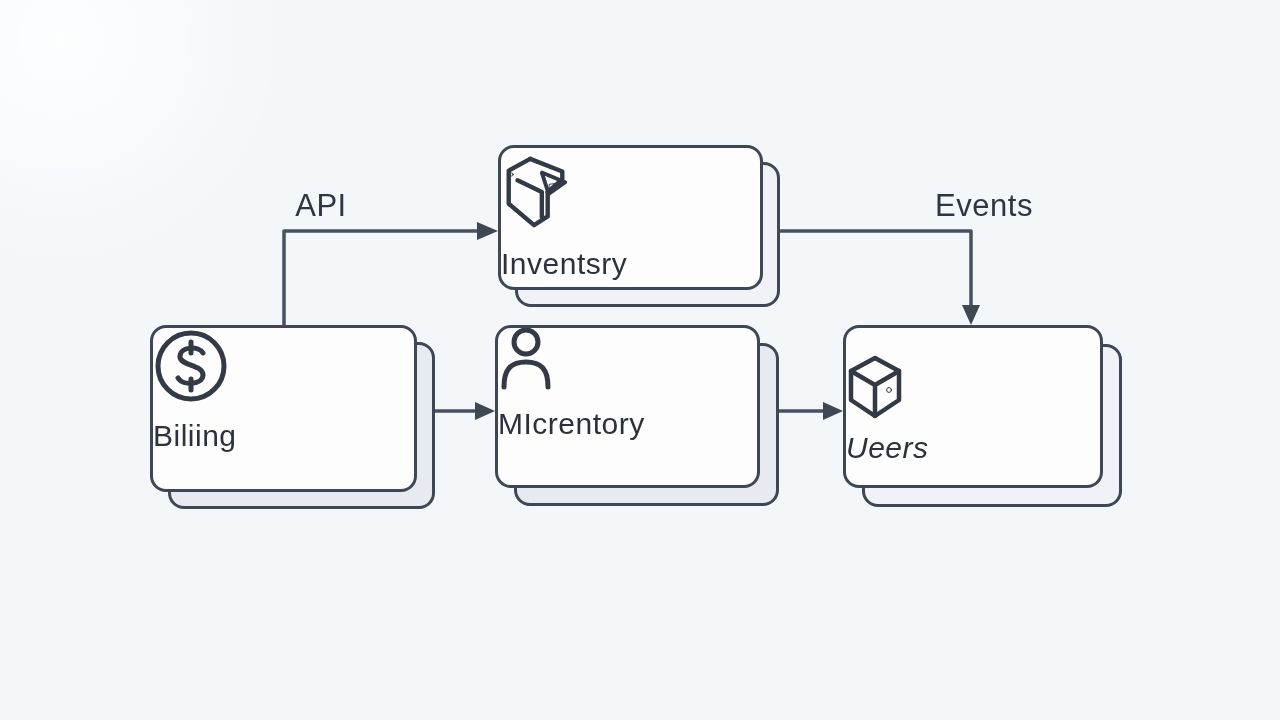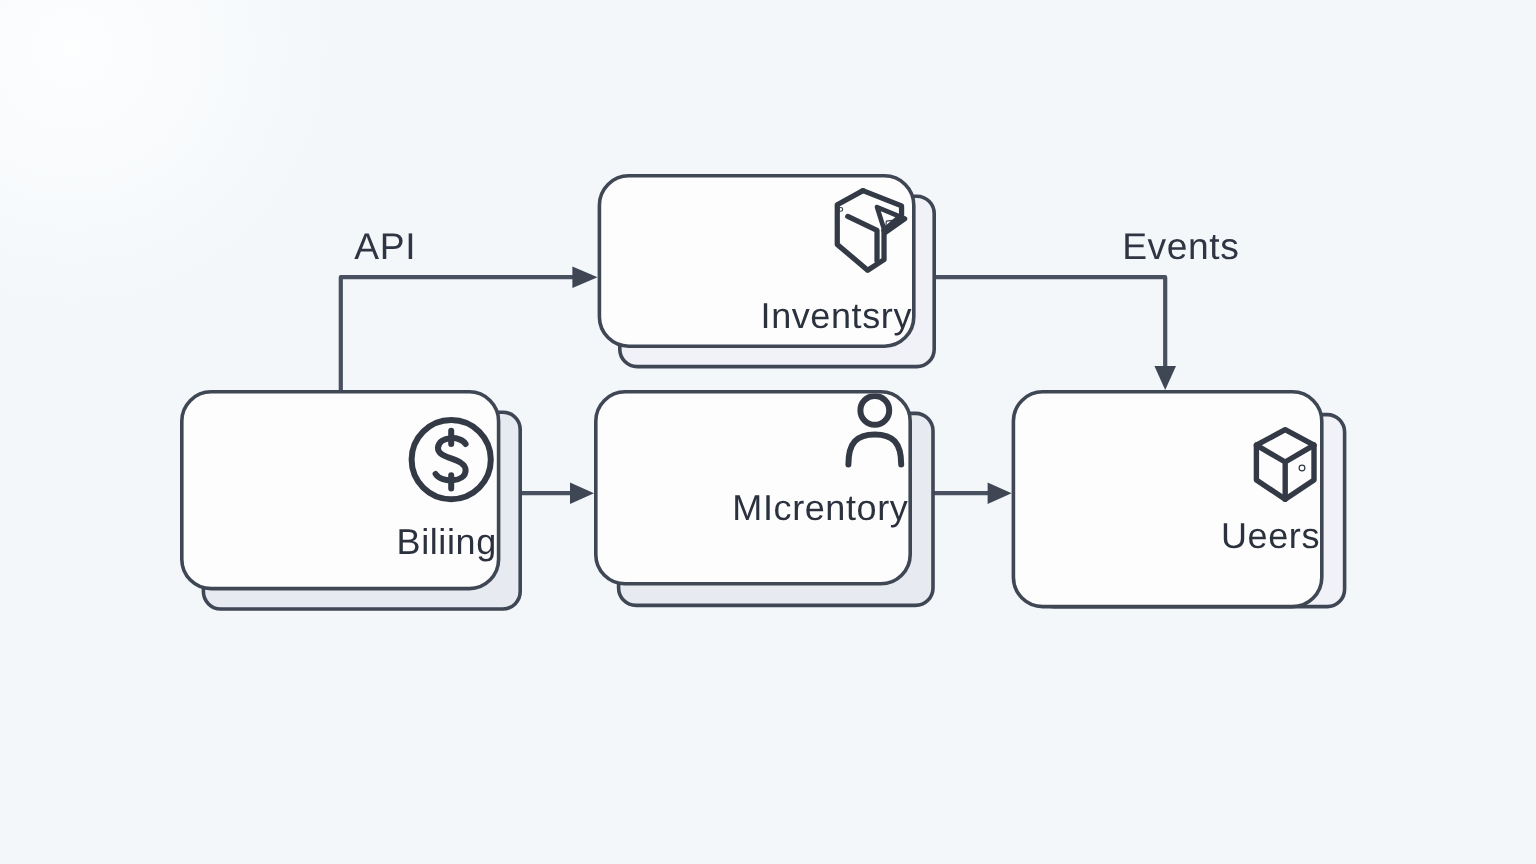--- a/index.html
+++ b/index.html
@@ -33,24 +33,24 @@
   .node{position:absolute;z-index:3;}
   .card-back{
     position:absolute;
     border:3px solid #3f4654;border-radius:16px;
     background:#e8eaf1;
     box-sizing:border-box;
   }
   .card-back.light{background:#f0f2f7;}
   .card-front{
     position:absolute;left:0;top:0;width:100%;height:100%;
-    border:3px solid #3f4654;border-radius:26px;
+    border:3px solid #3f4654;border-radius:16px;
     background:#fdfdfe;
     box-sizing:border-box;
-    display:flex;flex-direction:column;align-items:flex-end;
+    display:flex;flex-direction:column;align-items:flex-start;
   }
   .node-label{
     font-size:30px;font-weight:500;color:#2b313d;
     letter-spacing:0.5px;line-height:34px;
   }
   .icon{display:block;}
   .icon path,.icon circle{stroke:#333a46;fill:none;stroke-linecap:round;stroke-linejoin:round;}
 </style>
 </head>
 <body>
@@ -89,42 +89,42 @@
         <path d="M41,18 L65,28 L48,40 Z" stroke-width="4" fill="#fdfdfe"></path>
         <path d="M49,30 L65,28 L48,40 Z" fill="#333a46" stroke="none"></path>
         <circle cx="10" cy="20" r="1.6" fill="#333a46" stroke="none"></circle>
       </svg>
       <div class="node-label" style="margin-top:16px;">Inventsry</div>
     </div>
   </div>
 
   <div class="node" style="left:150px;top:325px;width:267px;height:167px;">
     <div class="card-back" style="left:18px;top:17px;width:267px;height:167px;"></div>
-    <div class="card-front" style="padding-top:17px;">
+    <div class="card-front" style="">
       <svg class="icon" width="76" height="76" viewBox="0 0 76 76">
         <circle cx="38" cy="38" r="33" stroke-width="5"></circle>
         <path d="M50,25 C46,18 28,18 27,28 C26,38 50,36 50,47 C50,57 30,58 25,50" stroke-width="5"></path>
         <path d="M38,14 L38,25 M38,51 L38,62" stroke-width="5"></path>
       </svg>
       <div class="node-label" style="margin-top:15px;">Biliing</div>
     </div>
   </div>
 
   <div class="node" style="left:495px;top:325px;width:265px;height:163px;">
     <div class="card-back" style="left:19px;top:18px;width:265px;height:163px;"></div>
     <div class="card-front" style="">
       <svg class="icon" width="56" height="62" viewBox="0 0 56 62">
         <circle cx="28" cy="14" r="12" stroke-width="5"></circle>
         <path d="M6,59 C6,41 13,34 28,34 C43,34 50,41 50,59" stroke-width="5"></path>
       </svg>
       <div class="node-label" style="margin-top:17px;">MIcrentory</div>
     </div>
   </div>
 
-  <div class="node" style="left:843px;top:325px;width:260px;height:182px;">
+  <div class="node" style="left:843px;top:325px;width:260px;height:163px;font-style:italic;">
     <div class="card-back light" style="left:19px;top:19px;width:260px;height:163px;"></div>
     <div class="card-front" style="padding-top:27px;">
       <svg class="icon" width="58" height="64" viewBox="0 0 58 64">
         <path d="M29,3 L53,16 L53,45 L29,61 L5,45 L5,16 Z" stroke-width="4.5"></path>
         <path d="M5,16 L29,30 L53,16 M29,30 L29,61" stroke-width="4.5"></path>
         <circle cx="43" cy="35" r="2.4" fill="#333a46" stroke="none"></circle>
       </svg>
       <div class="node-label" style="margin-top:12px;">Ueers</div>
     </div>
   </div>

